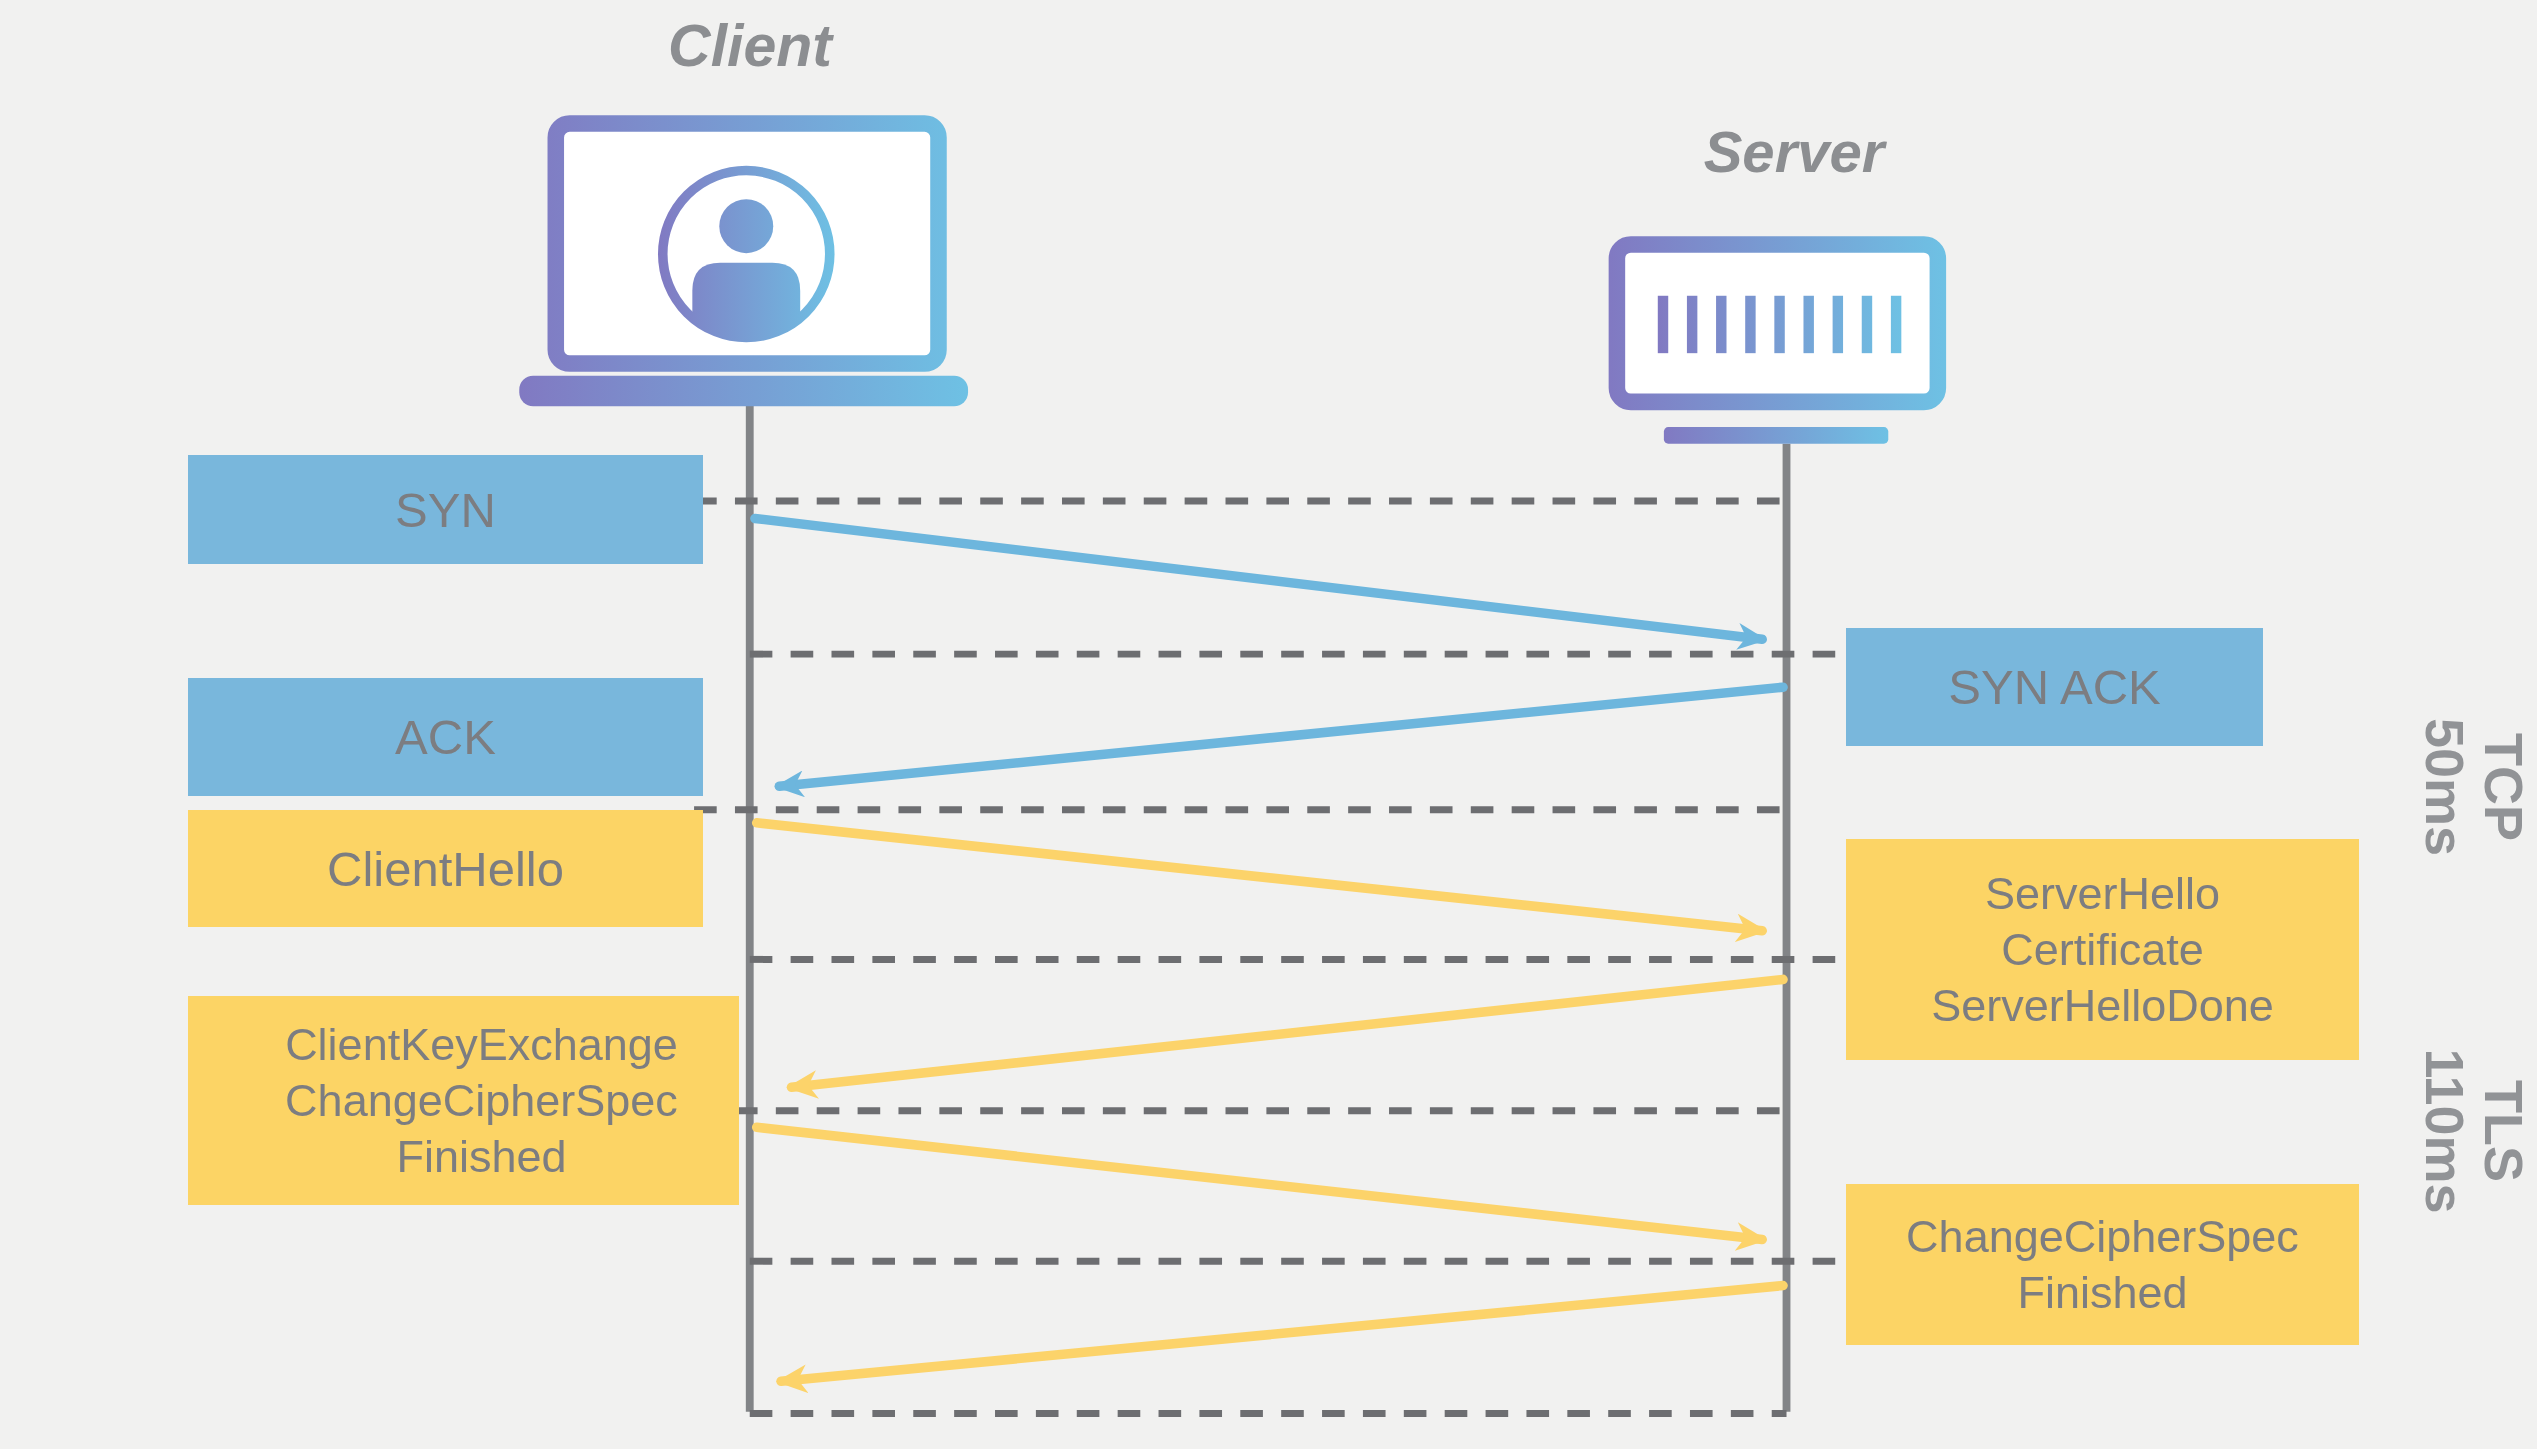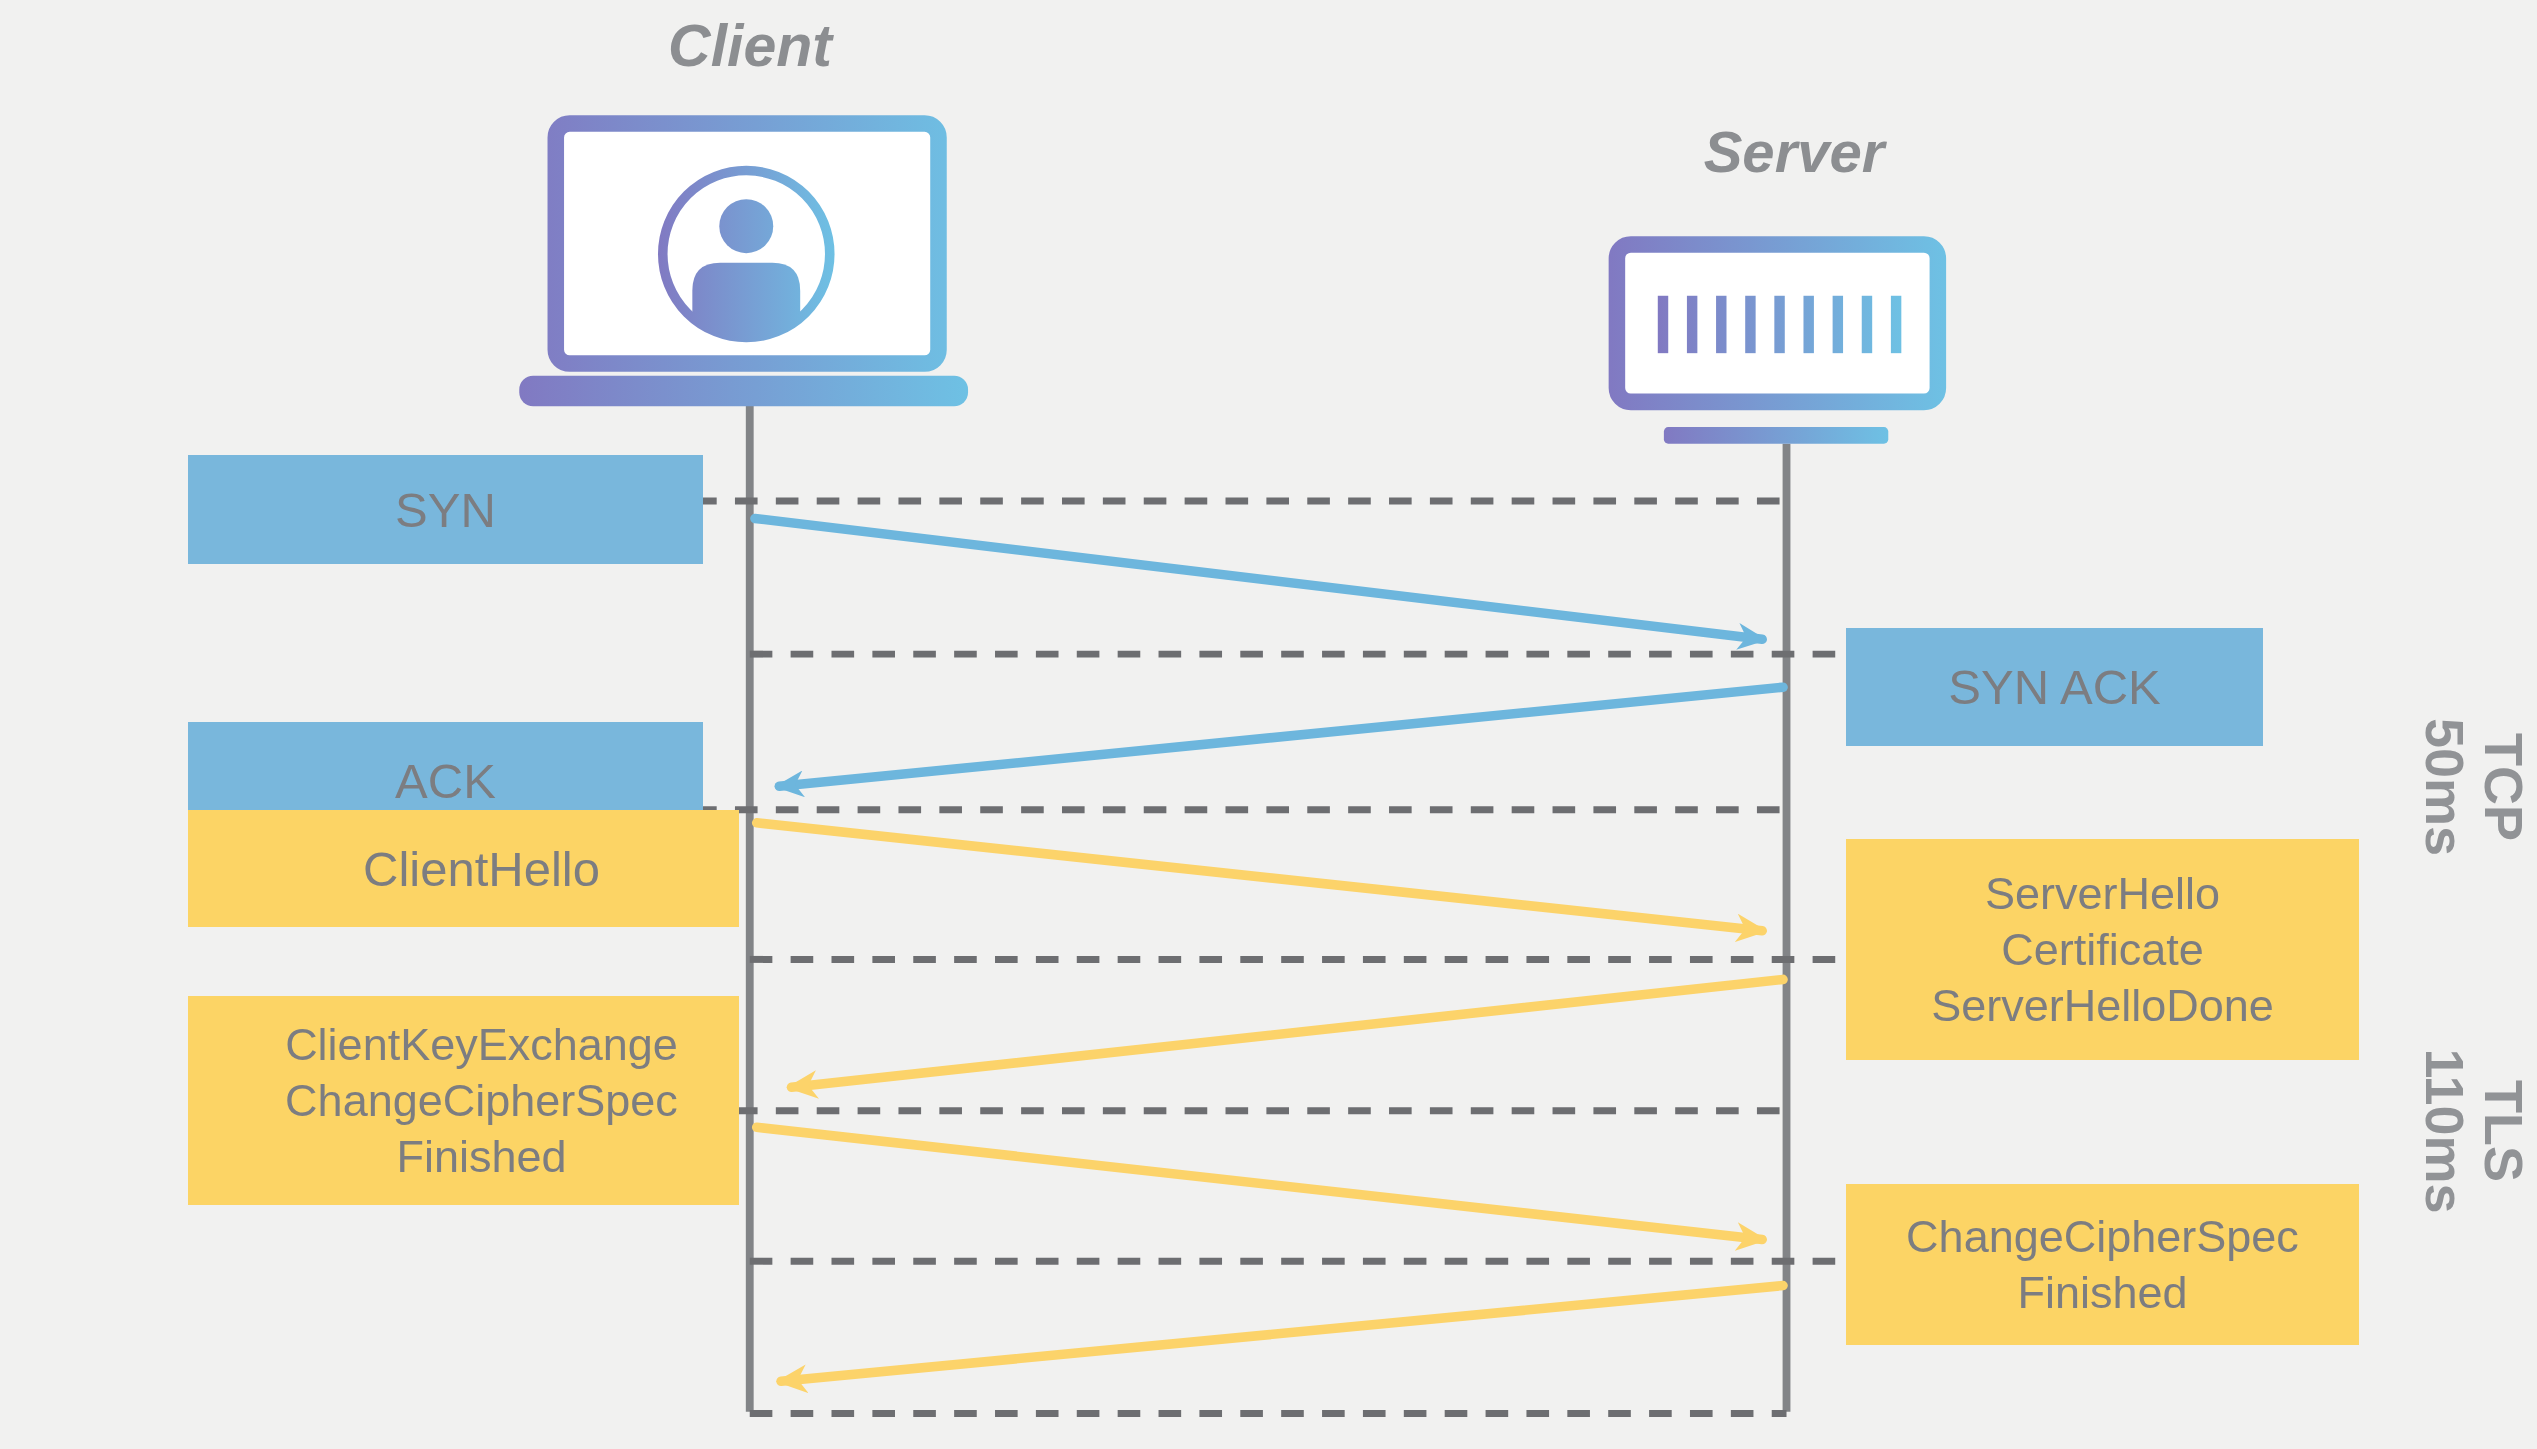--- a/index.html
+++ b/index.html
@@ -45,22 +45,22 @@
     position:absolute;display:flex;flex-direction:column;
     align-items:center;justify-content:center;
     font-weight:normal;color:var(--text-gray);text-align:center;
   }
   .msg.blue{background:var(--tcp-blue);}
   .msg.yellow{background:var(--tls-yellow);}
   .msg .one{font-size:49px;}
   .msg .ln{font-size:45px;line-height:56px;}
 
   #syn-box{left:188px;top:455px;width:515px;height:109px;}
-  #ack-box{left:188px;top:722px;width:515px;height:118px;}
-  #client-hello-box{left:188px;top:810px;width:515px;height:117px;padding-left:36px;}
+  #ack-box{left:188px;top:678px;width:515px;height:118px;}
+  #client-hello-box{left:188px;top:810px;width:515px;height:117px;}
   #client-key-exchange-box{left:188px;top:996px;width:515px;height:209px;padding-left:36px;}
   #syn-ack-box{left:1846px;top:628px;width:417px;height:118px;}
   #server-hello-box{left:1846px;top:839px;width:513px;height:221px;}
   #change-cipher-spec-box{left:1846px;top:1184px;width:513px;height:161px;}
 
   .phase{
     position:absolute;width:226px;height:122px;
     transform:rotate(90deg);
     text-align:center;font-weight:bold;color:var(--phase-gray);
     font-size:54px;line-height:59px;white-space:nowrap;

